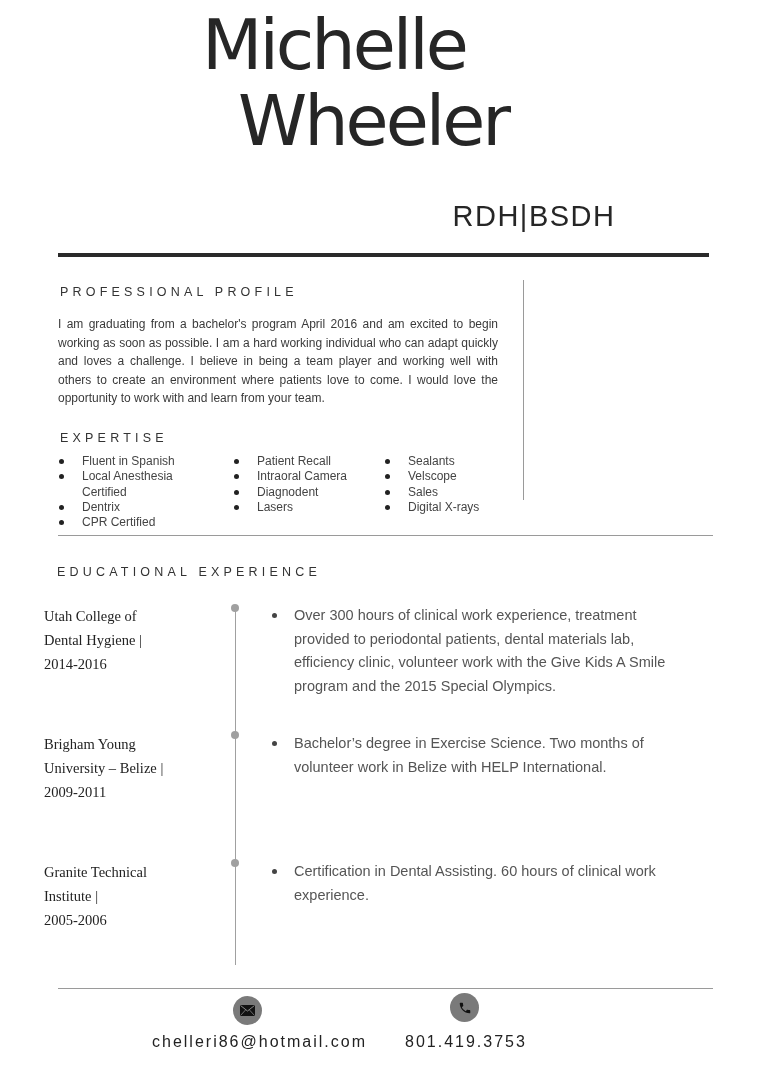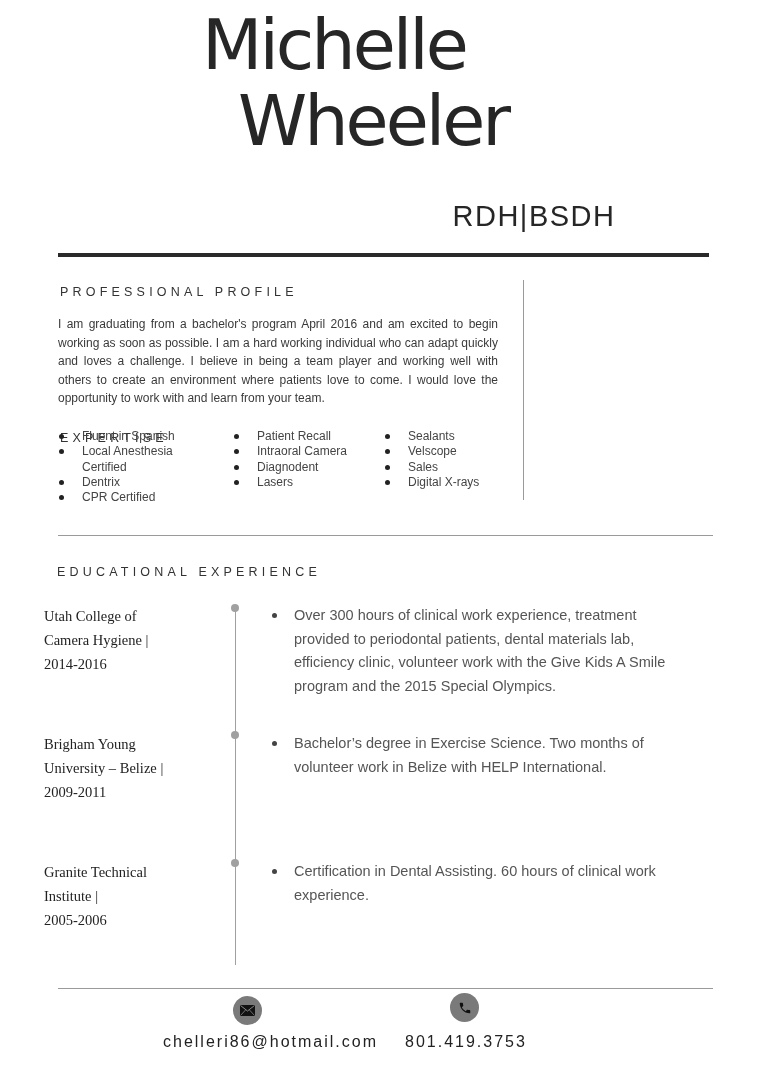--- a/index.html
+++ b/index.html
@@ -10,21 +10,21 @@
   .name2 { left: 238px; top: 78px; font-size: 70px; letter-spacing: -3px; line-height: 86px; color: #262626; }
   .creds { left: 0; width: 768px; top: 200px; padding-left: 300px; box-sizing: border-box;
            font-family: "Liberation Sans", sans-serif; font-size: 29px; letter-spacing: 1.5px; color: #262626; text-align: center; }
   .rule-thick { left: 58px; top: 253px; width: 651px; height: 4px; background: #2a2a2a; }
   .section-title { font-family: "Liberation Sans", sans-serif; font-size: 12.5px; letter-spacing: 4.2px; color: #333; }
   .profile-title { left: 60px; top: 285px; }
   .vline-profile { left: 523px; top: 280px; width: 1px; height: 220px; background: #9a9a9a; }
   .profile-text { left: 58px; top: 315px; width: 440px; font-family: "Liberation Sans", sans-serif; font-size: 12px;
                   line-height: 18.5px; color: #3a3a3a; text-align: justify; }
   .expertise-title { left: 60px; top: 431px; }
-  .exp-col { top: 429px; font-family: "Liberation Sans", sans-serif; font-size: 12px; color: #444; line-height: 15.3px; }
+  .exp-col { top: 454px; font-family: "Liberation Sans", sans-serif; font-size: 12px; color: #444; line-height: 15.3px; }
   .exp-col ul { list-style: none; margin: 0; padding: 0; }
   .exp-col li { position: relative; padding-left: 24px; }
   .exp-col li::before { content: ""; position: absolute; left: 1px; top: 5px; width: 5px; height: 5px; border-radius: 50%; background: #222; }
   .exp1 { left: 58px; width: 150px; }
   .exp2 { left: 233px; width: 150px; }
   .exp3 { left: 384px; width: 140px; }
   .rule-thin1 { left: 58px; top: 535px; width: 655px; height: 1px; background: #9a9a9a; }
   .edu-title { left: 57px; top: 565px; }
   .timeline { left: 235px; top: 607px; width: 1px; height: 358px; background: #a0a0a0; }
   .dot { width: 8px; height: 8px; border-radius: 50%; background: #a0a0a0; left: 231px; }
@@ -77,21 +77,21 @@
 <div class="abs rule-thin1"></div>
 
 <div class="abs section-title edu-title">EDUCATIONAL EXPERIENCE</div>
 <div class="abs timeline"></div>
 <div class="abs dot" style="top:604px"></div>
 <div class="abs dot" style="top:731px"></div>
 <div class="abs dot" style="top:859px"></div>
 
 <div class="abs school" style="top:604px">
   <div>Utah College of</div>
-  <div>Camera Hygiene |</div>
+  <div>Dental Hygiene |</div>
   <div>2014-2016</div>
 </div>
 <div class="abs desc" style="top:604px">
   <span class="b"></span>
   <span class="t">Over 300 hours of clinical work experience, treatment provided to periodontal patients, dental materials lab, efficiency clinic, volunteer work with the Give Kids A Smile program and the 2015 Special Olympics.</span>
 </div>
 
 <div class="abs school" style="top:732px">
   <div>Brigham Young</div>
   <div>University – Belize |</div>
@@ -121,14 +121,14 @@
     <polyline points="0.5,10.5 5.5,5" fill="none" stroke="#888" stroke-width="0.8"></polyline>
     <polyline points="14.5,10.5 9.5,5" fill="none" stroke="#888" stroke-width="0.8"></polyline>
   </svg>
 </div>
 <div class="abs icon-circle" style="left:450px; top:993px">
   <svg width="14" height="14" viewBox="0 0 24 24">
     <path fill="#111" d="M6.6 10.8c1.4 2.8 3.8 5.1 6.6 6.6l2.2-2.2c.3-.3.7-.4 1-.2 1.1.4 2.3.6 3.6.6.6 0 1 .4 1 1V20c0 .6-.4 1-1 1C10.6 21 3 13.4 3 4c0-.6.4-1 1-1h3.5c.6 0 1 .4 1 1 0 1.3.2 2.5.6 3.6.1.3 0 .7-.2 1z"></path>
   </svg>
 </div>
 
-<div class="abs contact" style="left:163px">chelleri86@hotmail.com</div>
+<div class="abs contact" style="left:152px">chelleri86@hotmail.com</div>
 <div class="abs contact" style="left:405px">801.419.3753</div>
 
 </body></html>

